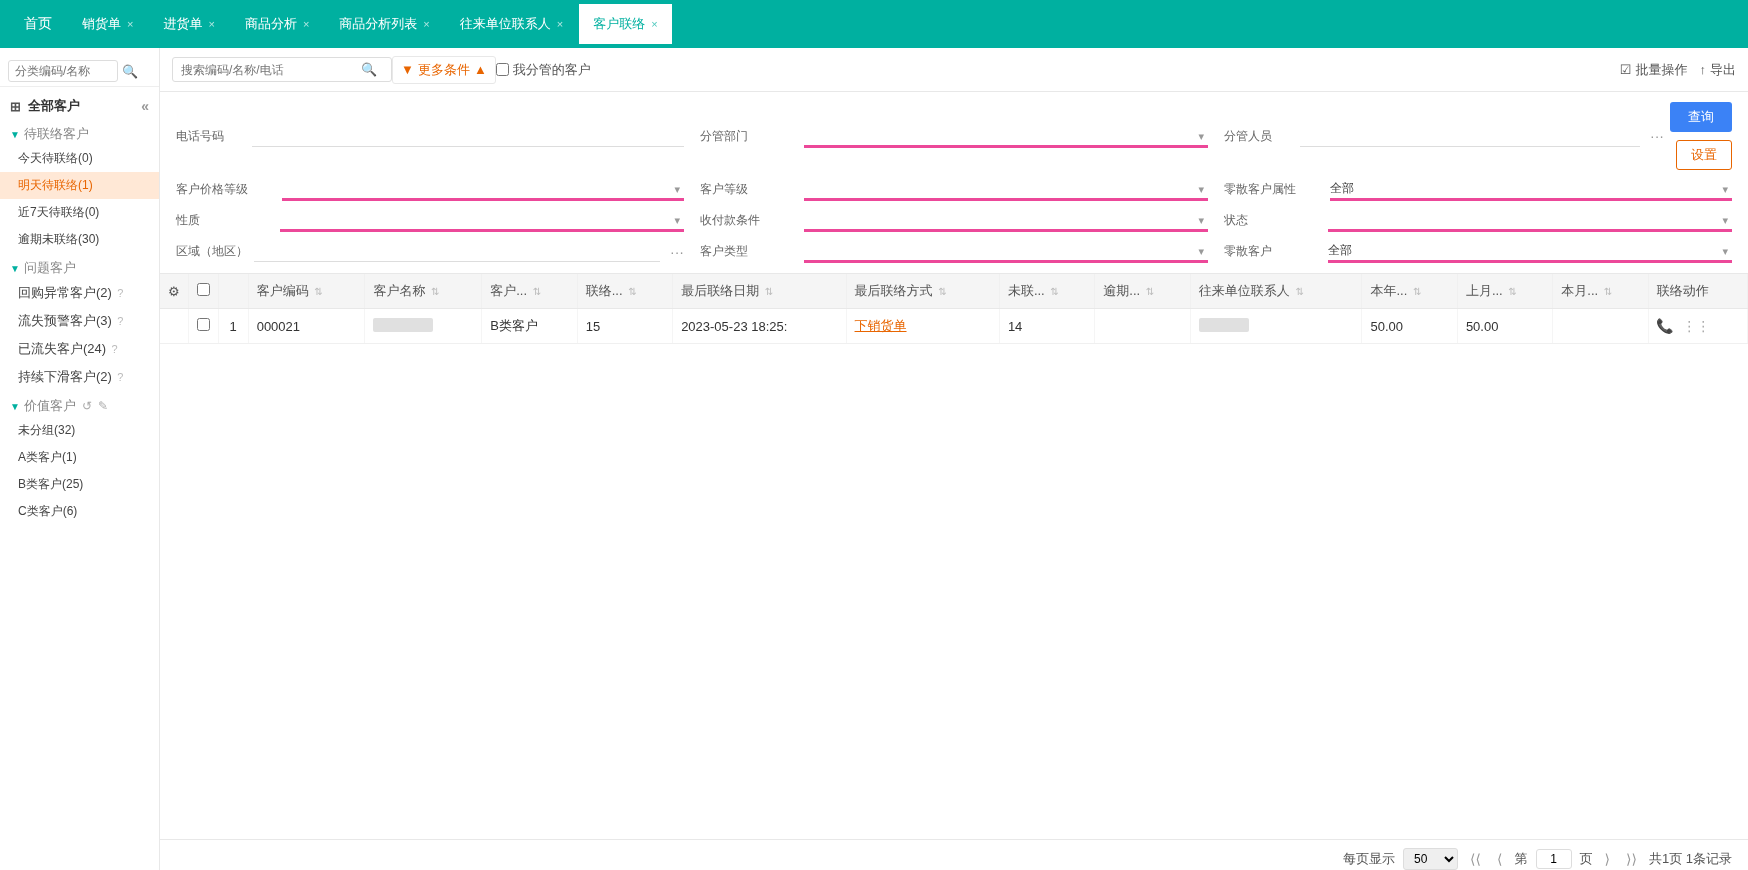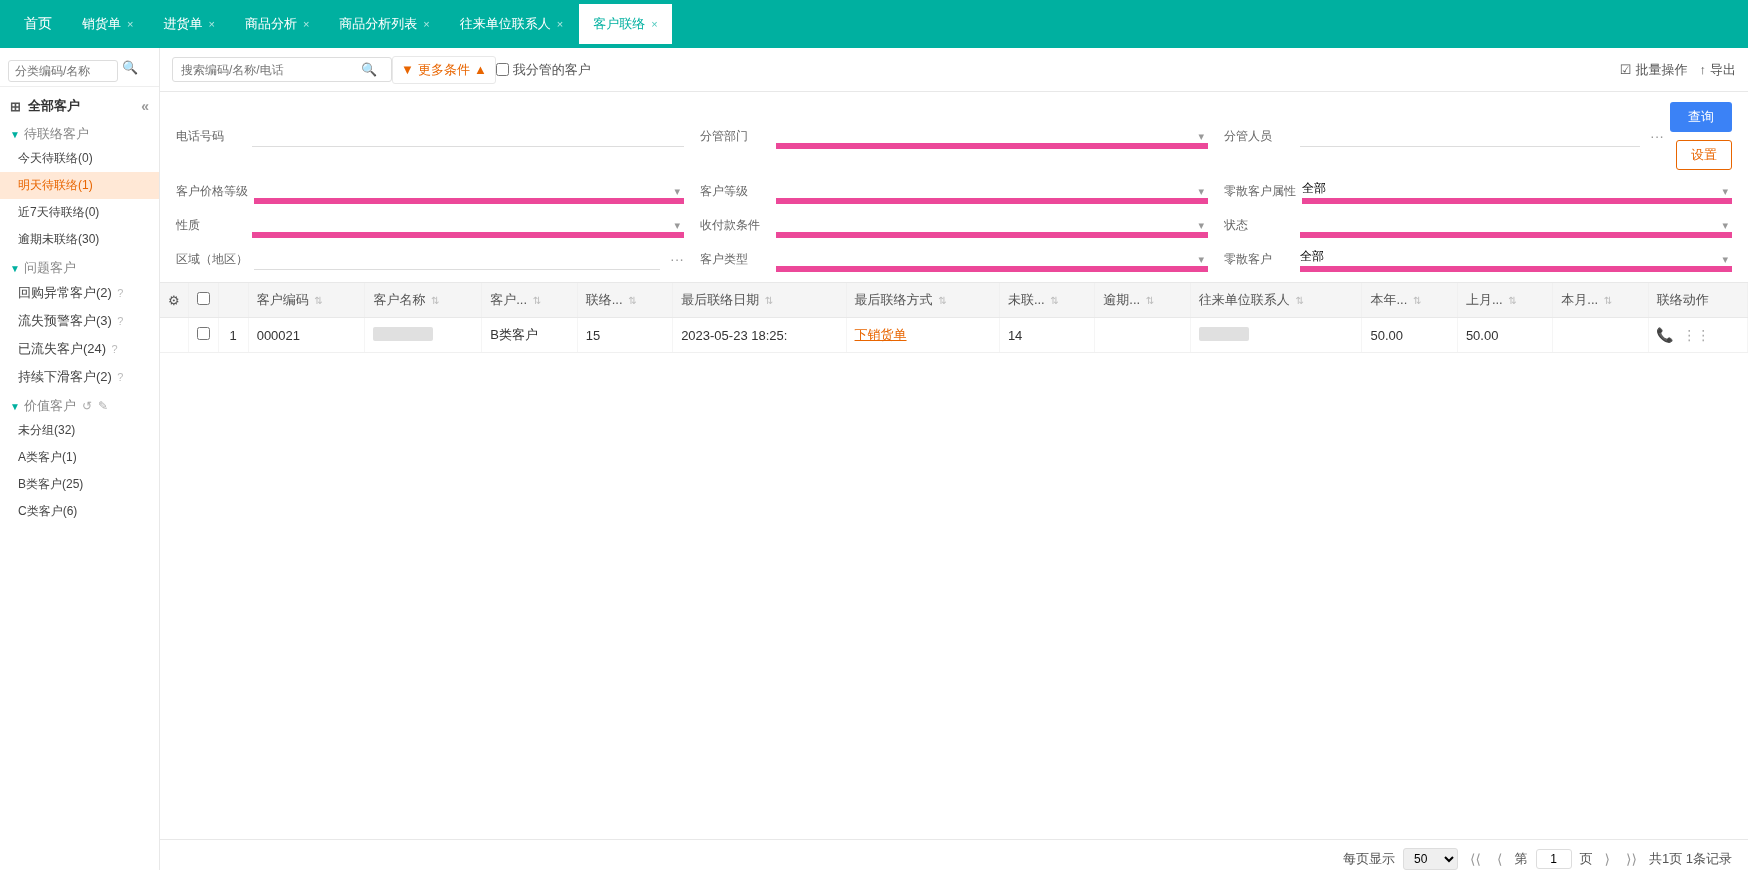--- a/index.html
+++ b/index.html
@@ -23,21 +23,21 @@
     
     .main-layout { display: flex; height: 830px; }
 
     
     .sidebar {
       width: 160px; min-width: 160px;
       background: #fff; border-right: 1px solid #e8e8e8;
       overflow-y: auto; padding: 8px 0;
     }
     .sidebar-search {
-      display: flex; align-items: flex-start;
+      display: flex; align-items: center;
       padding: 4px 8px; border-bottom: 1px solid #eee; margin-bottom: 6px;
     }
     .sidebar-search input {
       border: 1px solid #ddd; border-radius: 3px; padding: 3px 6px;
       width: 110px; font-size: 12px; outline: none;
     }
     .sidebar-search-icon { color: #999; margin-left: 4px; cursor: pointer; }
 
     .sidebar-section-header {
       display: flex; align-items: center; justify-content: space-between;
@@ -96,23 +96,23 @@
       grid-template-columns: 1fr 1fr 1fr;
       gap: 8px 16px;
     }
     .filter-row { display: flex; align-items: center; gap: 6px; }
     .filter-label { color: #666; font-size: 12px; white-space: nowrap; min-width: 70px; }
     .filter-input {
       flex: 1; border: none; border-bottom: 1px solid #ddd;
       outline: none; padding: 3px 0; font-size: 12px; color: #333;
     }
     .filter-select {
-      flex: 1; border: none; border-bottom: 6px solid #ec4899;
-      outline: none; padding: 3px 0; font-size: 12px; color: #000000;
-      appearance: none; background: transparent; cursor: pointer;
+      flex: 1; border: none; border-bottom: 3px solid #ec4899;
+      outline: none; padding: 3px 0; font-size: 12px; color: #404040;
+      appearance: none; background: transparent; cursor: pointer; margin-left: 28px;
     }
     .filter-select-wrap { flex: 1; position: relative; display: flex; align-items: center; }
     .filter-select-wrap::after { content: '▾'; position: absolute; right: 4px; color: #999; font-size: 11px; pointer-events: none; }
     .filter-dots { color: #999; cursor: pointer; font-size: 14px; margin-left: 4px; }
 
     .query-btn {
       background: #3b82f6; color: #fff; border: none;
       padding: 6px 18px; border-radius: 3px; cursor: pointer; font-size: 13px;
     }
     .set-btn {

